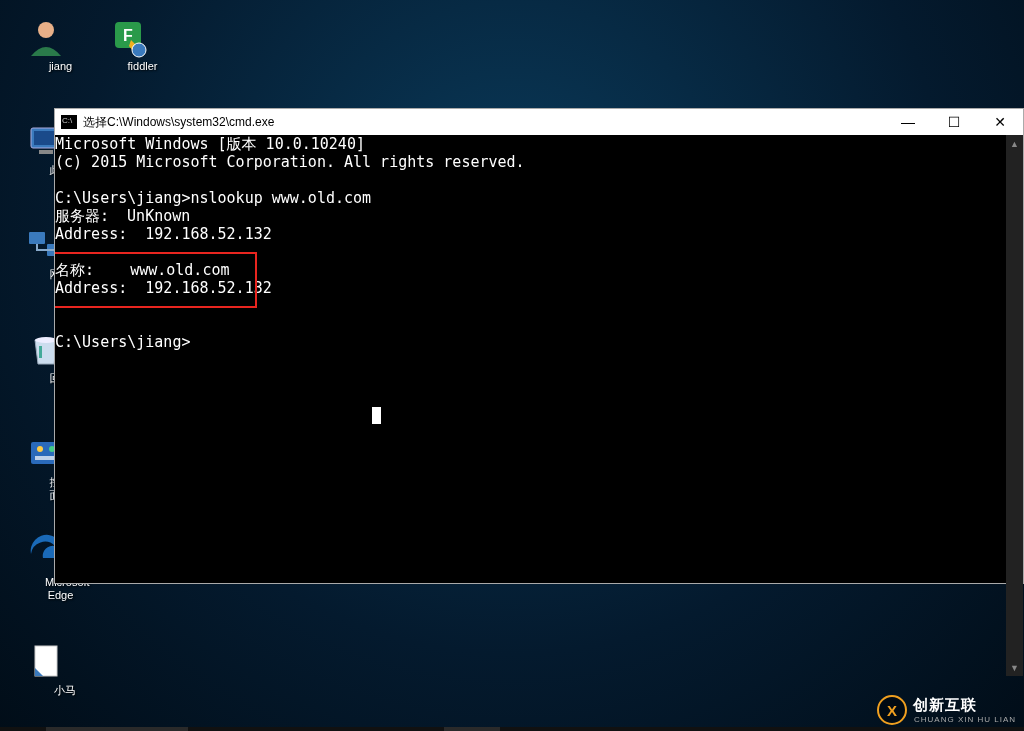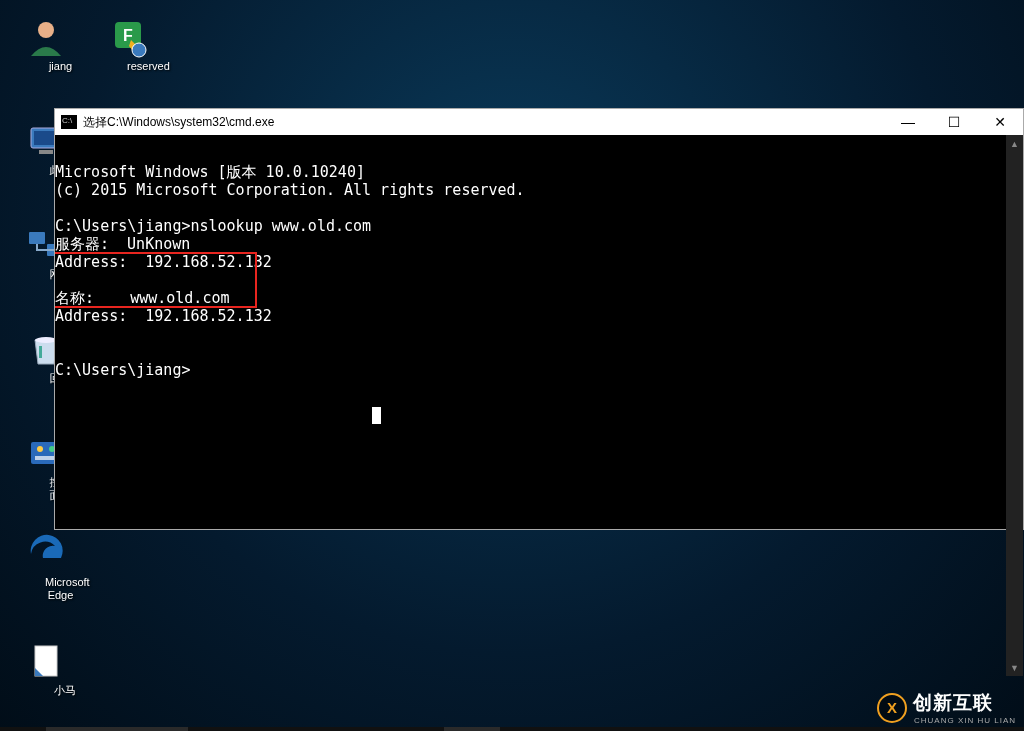--- a/index.html
+++ b/index.html
@@ -9,21 +9,21 @@
   font-family: "Microsoft YaHei", sans-serif;
   overflow:hidden; position:relative;
 }
 .desk { position:absolute; left:0; top:0; width:70px; }
 .icon { width:60px; text-align:center; margin:8px 0 0 8px; cursor:pointer; }
 .icon .glyph { width:42px; height:42px; margin:0 auto 2px; display:flex; align-items:center; justify-content:center; }
 .icon .lbl { color:#fff; font-size:11px; text-shadow:1px 1px 2px #000; line-height:13px;margin-left:29px; }
 .col2 { position:absolute; left:82px; top:0; }
 
 #win {
-  position:absolute; left:54px; top:108px; width:970px; height:422px;
+  position:absolute; left:54px; top:108px; width:970px; height:476px;
   background:#000; border:1px solid #aaa;
   display:flex; flex-direction:column;
 }
 #titlebar {
   height:26px; background:#fff; display:flex; align-items:center;
   font-size:12px; color:#000;
 }
 #titlebar .ticon {
   width:16px; height:14px; background:#000; margin:0 6px; position:relative;
 }
@@ -35,21 +35,21 @@
   width:46px; height:26px; display:flex; align-items:center; justify-content:center;
   font-size:14px; color:#000; font-family:Arial;
 }
 
 #term {
   flex:1; background:#000; color:#fff;
   font-family:"NSimSun","SimSun",Consolas,monospace;
   font-size:15px; line-height:18px;
   padding:0 0 0 0; position:relative; overflow:hidden;
 }
-#term .content { padding:0; white-space:pre;margin-top:28px; }
+#term .content { padding:0; white-space:pre; }
 #term .line { height:18px; }
 #term .redbox {
   position:absolute; left:-2px; top:117px; width:204px; height:56px;
   border:2px solid #e8251f; pointer-events:none;
 }
 #term .cursor {
   position:absolute; left:317px; top:272px; width:9px; height:17px;
   background:#fff;
 }
 #scrollbar {
@@ -63,21 +63,21 @@
 
 #watermark {
   position:absolute; right:8px; bottom:6px; display:flex; align-items:center;
 }
 #watermark .badge {
   width:30px; height:30px; border:2px solid #f0a020; border-radius:50%;
   display:flex; align-items:center; justify-content:center;
   color:#f0a020; font-weight:bold; font-size:15px; margin-right:6px;
   background:rgba(0,0,0,.4);
 }
-#watermark .txt { color:#fff; font-size:19px; font-weight:bold; letter-spacing:1px; }
+#watermark .txt { color:#fff; font-size:15px; font-weight:bold; letter-spacing:1px; }
 #watermark .sub { color:#aaa; font-size:8px; letter-spacing:1px; margin-left:1px; }
 
 #taskbar {
   position:absolute; left:0; bottom:0; width:1024px; height:4px;
   background:#111;
 }
 #taskslot1 { position:absolute; left:46px; bottom:0; width:142px; height:4px; background:#2a2a2a; }
 #taskslot2 { position:absolute; left:444px; bottom:0; width:56px; height:4px; background:#2a2a2a; }
 </style>
 </head>
@@ -156,21 +156,21 @@
 <div class="desk col2" id="desk2">
     <div class="icon" style="position: absolute; left: 8px; top: 8px;">
       <div class="glyph">
         <svg width="42" height="42">
           <rect x="8" y="6" width="26" height="26" rx="4" fill="#2a9a4a"></rect>
           <text x="21" y="25" text-anchor="middle" fill="#fff" font-size="16" font-weight="bold">F</text>
           <path d="M24 24 L36 36 L30 40 L22 30 Z" fill="#f0b020"></path>
           <circle cx="32" cy="34" r="7" fill="#3a7abd" stroke="#fff" stroke-width="1"></circle>
         </svg>
       </div>
-      <div class="lbl">reserved</div>
+      <div class="lbl">fiddler</div>
     </div>
   </div>
 
 <div id="win">
   <div id="titlebar">
     <div class="ticon"></div>
     <span>选择C:\Windows\system32\cmd.exe</span>
     <div class="spacer"></div>
     <div class="wbtn">—</div>
     <div class="wbtn">☐</div>

